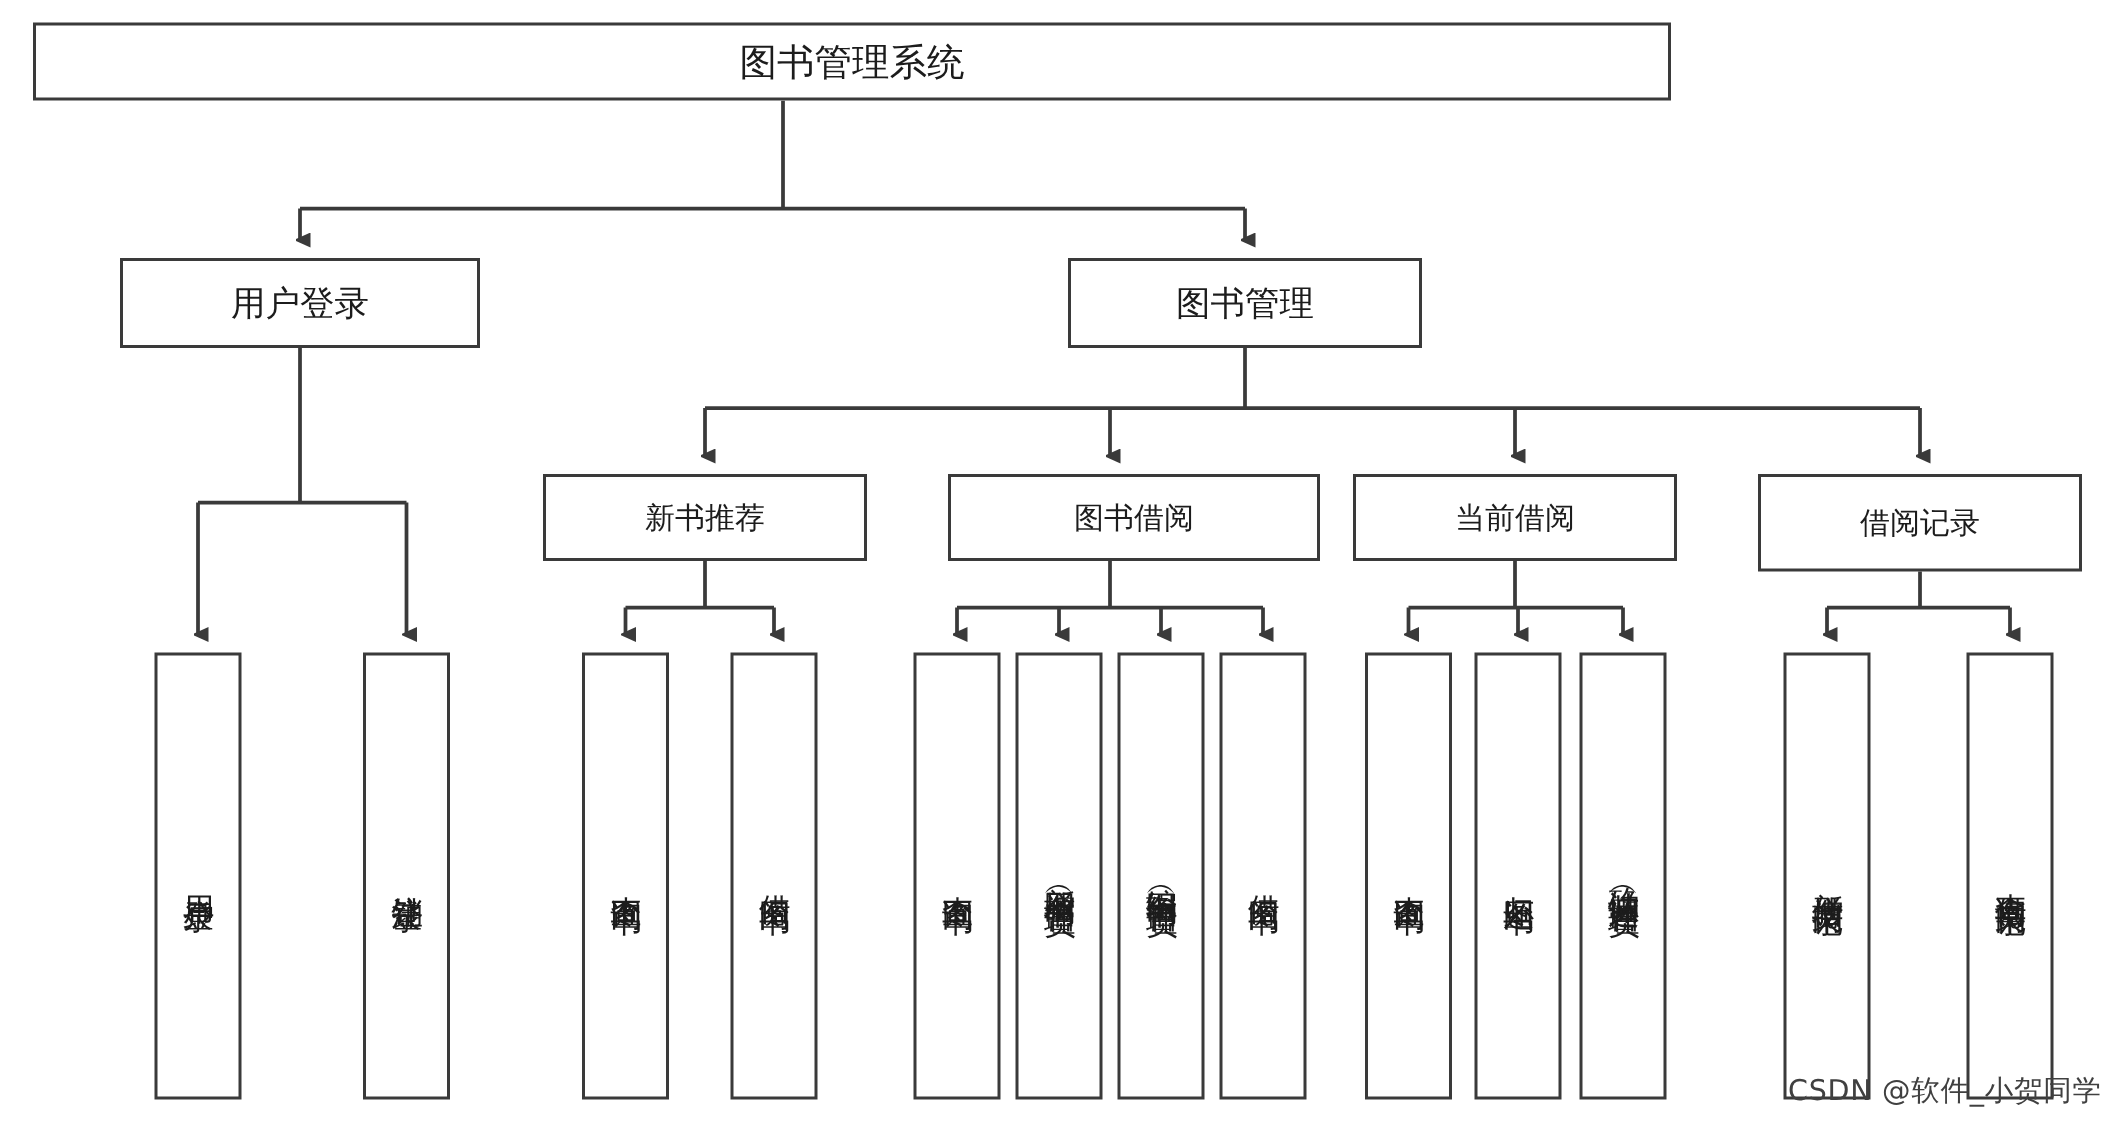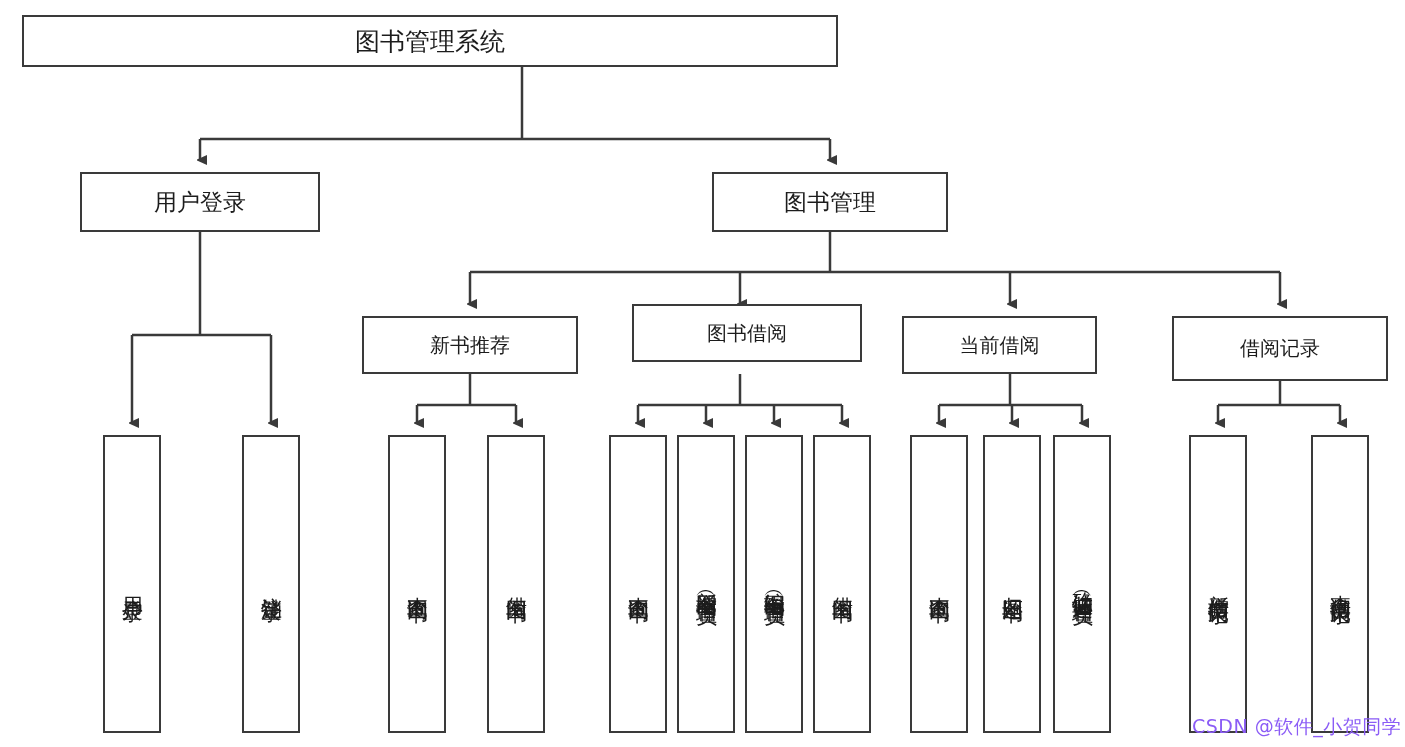--- a/index.html
+++ b/index.html
@@ -55,21 +55,21 @@
     position: absolute;
     left: 0;
     top: 0;
     width: 1405px;
     height: 747px;
     pointer-events: none;
   }
   .watermark {
     position: absolute;
     font-size: 19px;
-    color: #8b5cf6;
+    color: #404040;
     white-space: nowrap;
     letter-spacing: 0.5px;
     text-align: right;
   }
 </style>
 </head>
 <body>
 
 <div id="canvas">
 
@@ -116,38 +116,38 @@
       <path d="M1012,405 L1012,423" marker-end="url(#arrow)"></path>
       <path d="M1082,405 L1082,423" marker-end="url(#arrow)"></path>
 
       <path d="M1280,374 L1280,405"></path>
       <path d="M1218,405 L1340,405"></path>
       <path d="M1218,405 L1218,423" marker-end="url(#arrow)"></path>
       <path d="M1340,405 L1340,423" marker-end="url(#arrow)"></path>
     </g>
   </svg>
 
-  <div class="node root" style="left:22px; top:15px; width:816px; height:52px;">
+  <div class="node root" style="left:22px; top:15px; width:1092px; height:52px;">
     <span>图书管理系统</span>
   </div>
 
   <div class="node level2" style="left:80px; top:172px; width:240px; height:60px;">
     <span>用户登录</span>
   </div>
   <div class="node level2" style="left:712px; top:172px; width:236px; height:60px;align-items:center;">
     <span>图书管理</span>
   </div>
 
   <div class="node level3" style="left:362px; top:316px; width:216px; height:58px;">
     <span>新书推荐</span>
   </div>
-  <div class="node level3" style="left:632px; top:304px; width:230px; height:58px;">
+  <div class="node level3" style="left:632px; top:316px; width:248px; height:58px;">
     <span>图书借阅</span>
   </div>
-  <div class="node level3" style="left:902px; top:316px; width:195px; height:58px;">
+  <div class="node level3" style="left:902px; top:316px; width:216px; height:58px;">
     <span>当前借阅</span>
   </div>
   <div class="node level3" style="left:1172px; top:316px; width:216px; height:65px;">
     <span>借阅记录</span>
   </div>
 
   <div class="node leaf" style="left:103px; top:435px; width:58px; height:298px;">
     <span>用户登录</span>
   </div>
   <div class="node leaf" style="left:242px; top:435px; width:58px; height:298px;">

